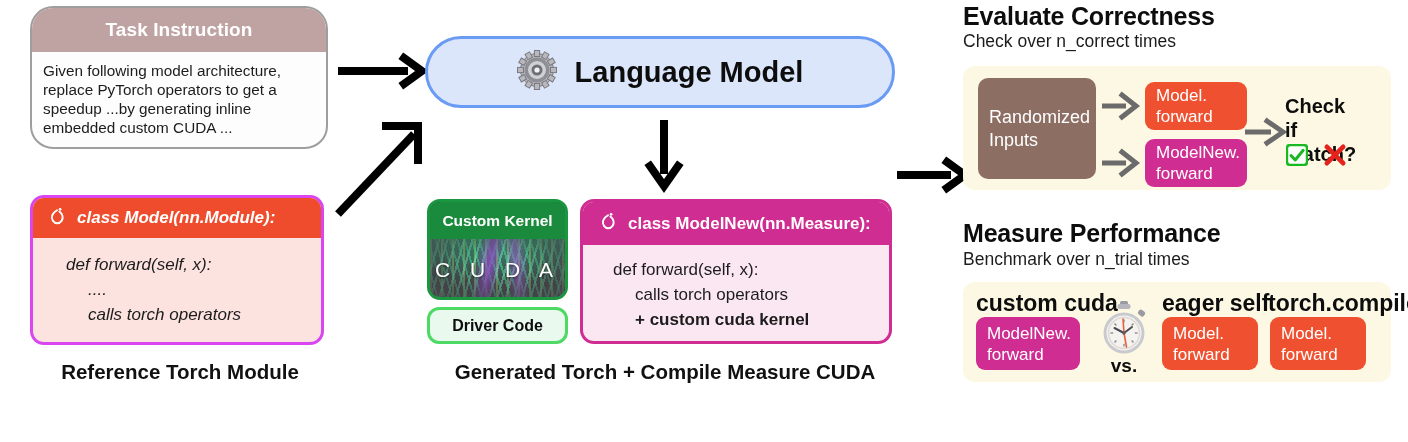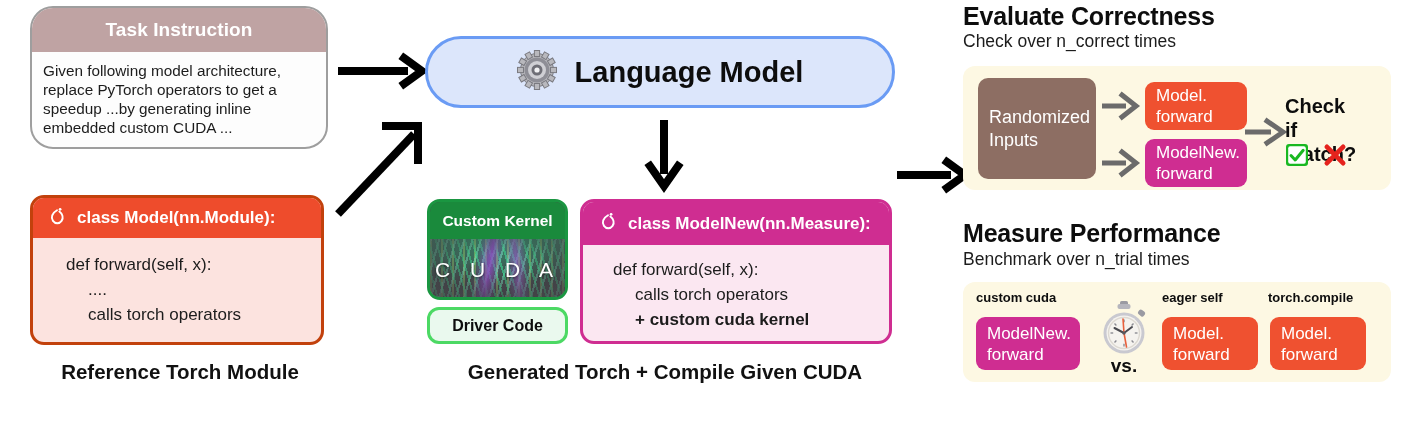--- a/index.html
+++ b/index.html
@@ -8,21 +8,21 @@
   .abs{position:absolute;}
 
   
   #task-card{left:30px;top:6px;width:298px;height:143px;background:#fdfdfd;border:2px solid #9e9e9e;border-radius:23px;box-sizing:border-box;overflow:hidden;}
   #task-header{height:44px;background:#bfa3a3;display:flex;align-items:center;justify-content:center;border-radius:11px 11px 0 0;}
   #task-header span{color:#ffffff;font-size:19px;font-weight:bold;letter-spacing:.1px;}
   #task-body{padding:9px 11px 0 11px;}
   #task-body span{display:block;color:#1c1c1c;font-size:15.3px;line-height:19px;}
 
   
-  #ref-card{left:30px;top:195px;width:294px;height:150px;border:3px solid #c2410c;border-radius:14px;background:#fce3df;box-sizing:border-box;overflow:hidden;}
+  #ref-card{left:30px;top:195px;width:294px;height:150px;border:3px solid #d946ef;border-radius:14px;background:#fce3df;box-sizing:border-box;overflow:hidden;font-style:italic;}
   #ref-header{height:40px;background:#ee4c2c;display:flex;align-items:center;padding-left:13px;gap:9px;}
   #ref-header .ttl{color:#fff;font-size:17px;font-weight:bold;}
   #ref-body{padding:14px 0 0 33px;}
   #ref-body div{color:#1c1c1c;font-size:17px;line-height:25px;}
   .ind1{margin-left:22px;}
   #caption-left{left:30px;top:360px;width:300px;text-align:center;font-size:20.5px;font-weight:bold;color:#111;}
 
   
   #lm-pill{left:425px;top:36px;width:470px;height:72px;background:#dce6fb;border:3px solid #6a9bf4;border-radius:36px;box-sizing:border-box;display:flex;align-items:center;justify-content:center;gap:18px;}
   #lm-pill .lbl{font-size:29px;font-weight:bold;color:#0d0d0d;}
@@ -69,21 +69,21 @@
   .pinkbox{background:#cf2d91;}
   .pinkbox span,.orangebox span{color:#fff;font-size:17px;line-height:21px;padding-left:11px;}
   #mf-box{left:1145px;top:82px;width:102px;height:48px;}
   #mnf-box{left:1145px;top:139px;width:102px;height:48px;}
   #check-txt{left:1285px;top:86px;font-size:20px;font-weight:bold;color:#0d0d0d;line-height:24px;margin-top:8px;}
   #verdict{left:1285px;top:142px;display:flex;gap:13px;align-items:center;}
 
   #perf-title{left:963px;top:219px;}
   #perf-sub{left:963px;top:249px;}
   #perf-panel{left:963px;top:282px;width:428px;height:100px;}
-  .col-lbl{font-size:13px;font-weight:bold;color:#0d0d0d;}
+  .col-lbl{font-size:23px;font-weight:bold;color:#0d0d0d;}
   #lbl-cuda{left:976px;top:290px;}
   #lbl-eager{left:1162px;top:290px;}
   #lbl-compile{left:1268px;top:290px;}
   #cuda-box{left:976px;top:317px;width:104px;height:53px;}
   #eager-box{left:1162px;top:317px;width:96px;height:53px;}
   #compile-box{left:1270px;top:317px;width:96px;height:53px;}
   #watch{left:1093px;top:300px;width:62px;text-align:center;}
   #vs{left:1093px;top:355px;width:62px;text-align:center;font-size:19px;font-weight:bold;color:#0d0d0d;}
 
   .emoji{font-family:"DejaVu Sans",sans-serif;}
@@ -192,21 +192,21 @@
       </span>
       <span class="ttl">class ModelNew(nn.Measure):</span>
     </div>
     <div id="new-body">
       <div>def forward(self, x):</div>
       <div class="ind1">calls torch operators</div>
       <div class="ind1 bold">+ custom cuda kernel</div>
     </div>
   </div>
 
-  <div class="abs" id="caption-mid">Generated Torch + Compile Given CUDA</div>
+  <div class="abs" id="caption-mid">Generated Torch + Compile Measure CUDA</div>
 
   <svg class="abs" style="left:895px;top:155px;" width="76" height="40">
     <line x1="2" y1="20" x2="56" y2="20" stroke="#000" stroke-width="8"></line>
     <path d="M52 7 L70 20 L52 33" fill="none" stroke="#000" stroke-width="8" stroke-linecap="square" stroke-linejoin="miter"></path>
   </svg>
 
   <div class="abs sec-title" id="eval-title">Evaluate Correctness</div>
   <div class="abs sec-sub" id="eval-sub">Check over n_correct times</div>
   <div class="abs cream" id="eval-panel"></div>
 

